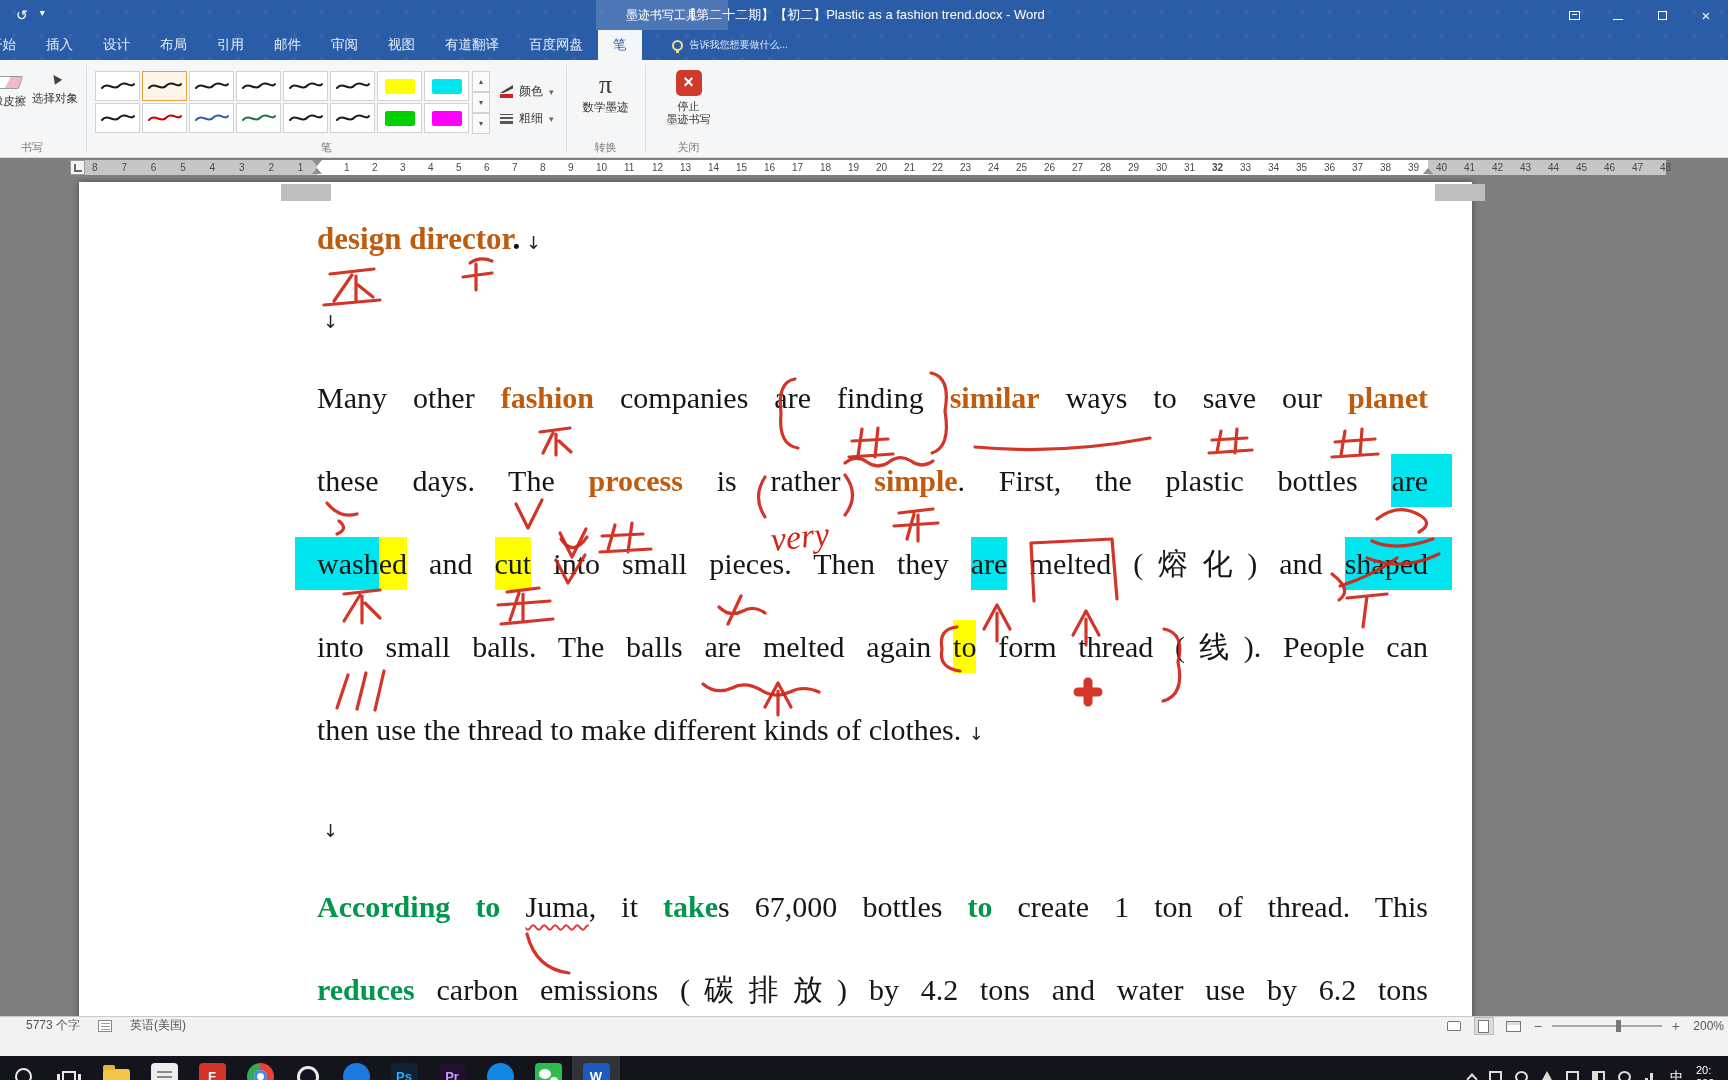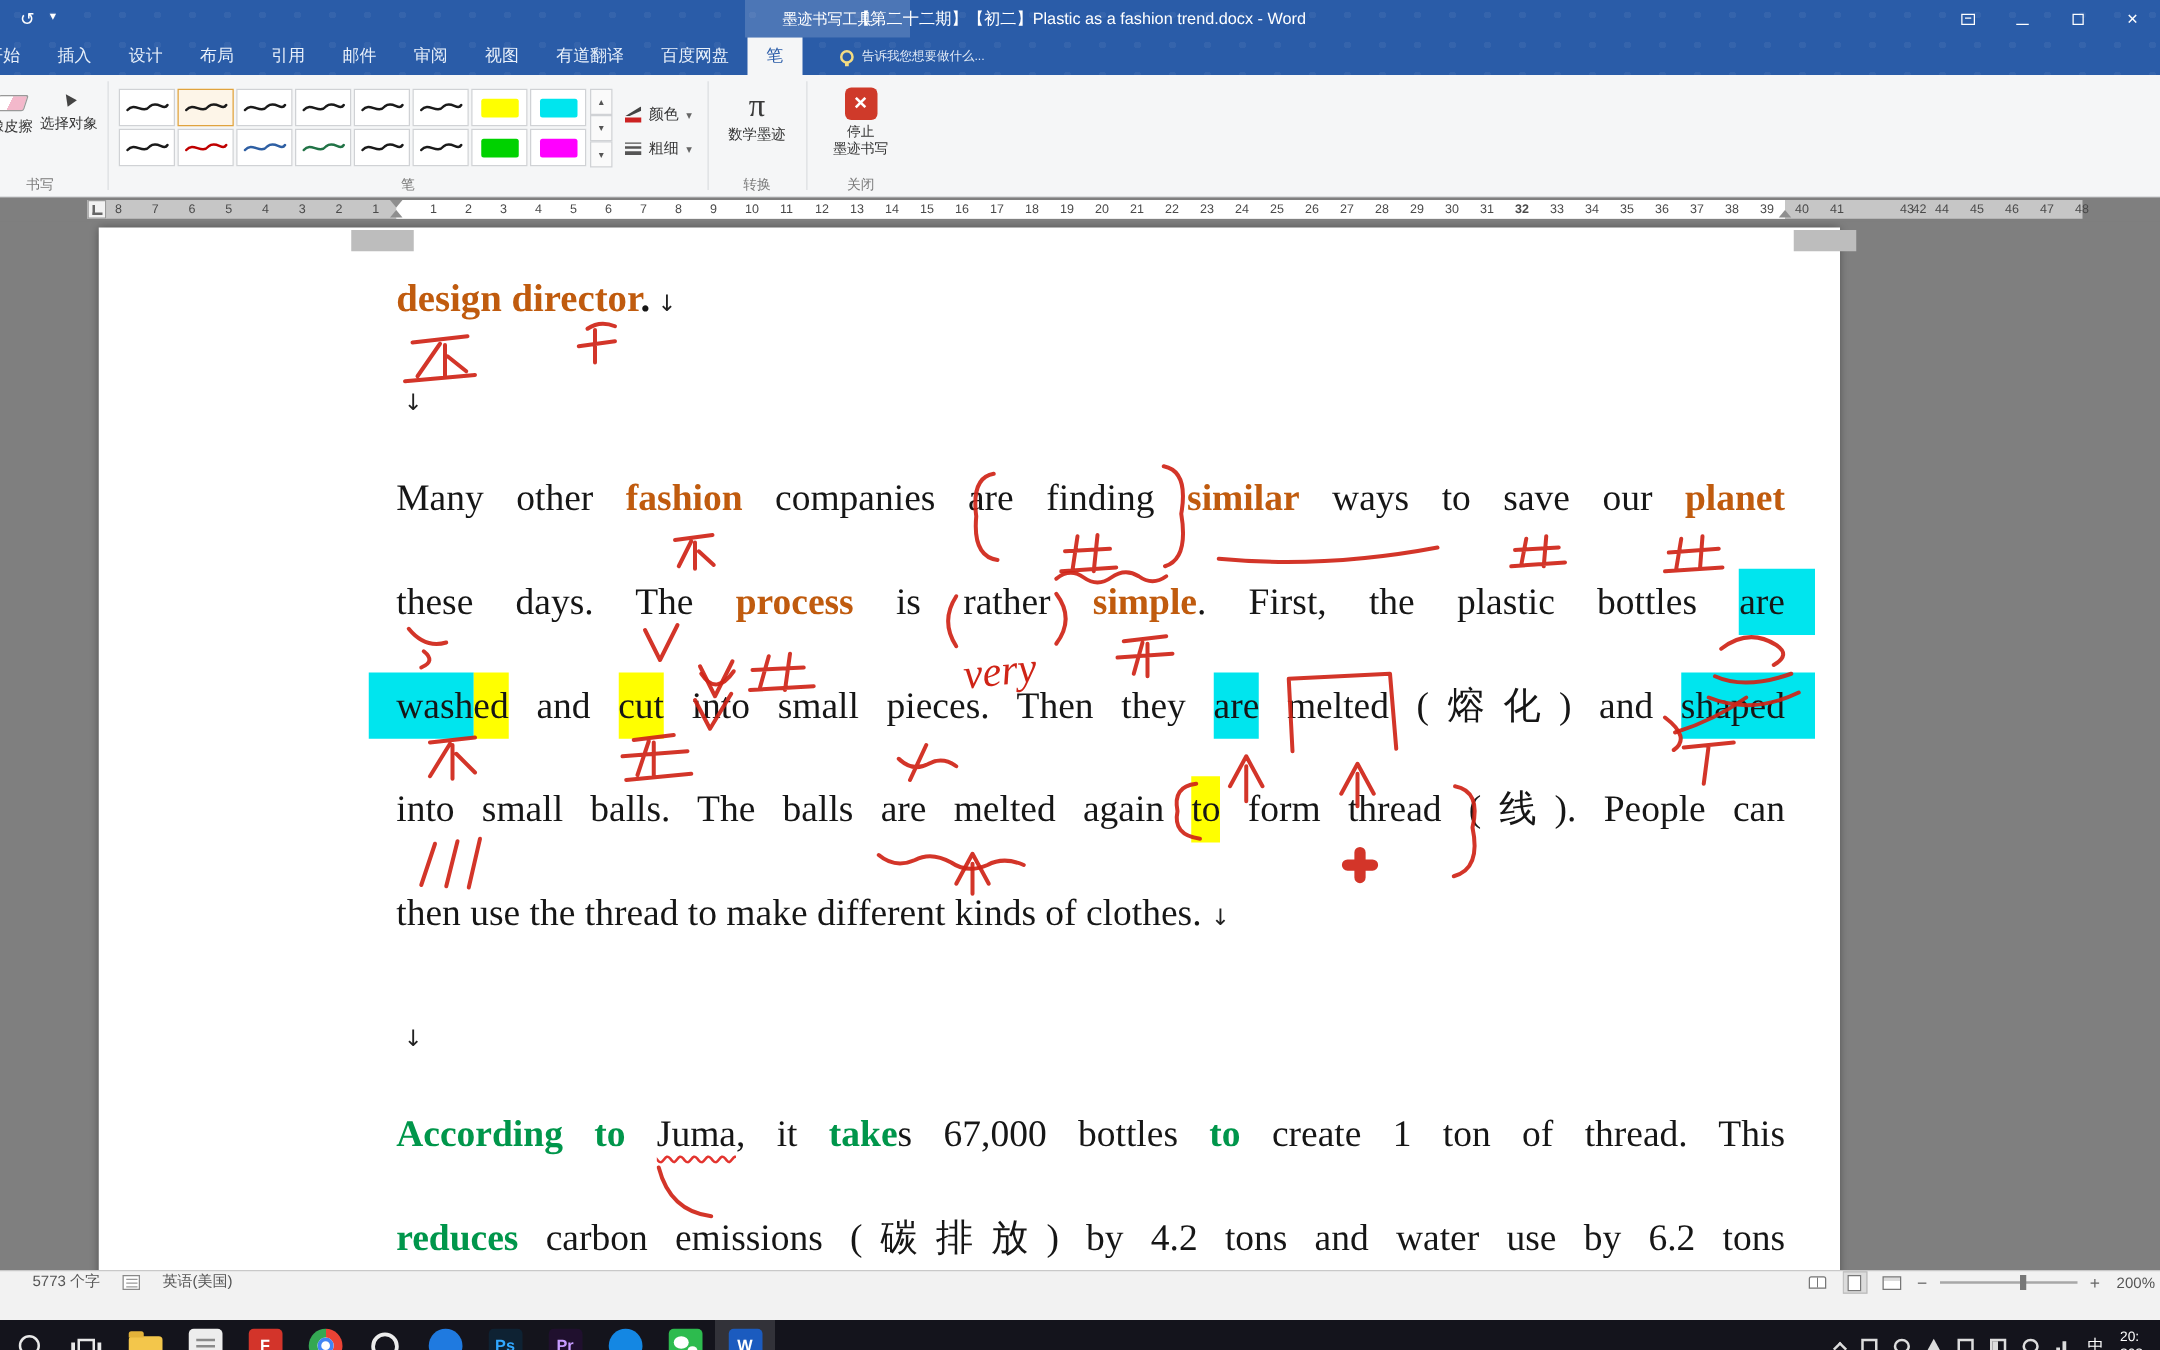--- a/index.html
+++ b/index.html
@@ -409,21 +409,21 @@
         <span class="rnum" style="left: 1212px; font-weight: bold;">32</span>
         <span class="rnum" style="left: 1240px;">33</span>
         <span class="rnum" style="left: 1268px;">34</span>
         <span class="rnum" style="left: 1296px;">35</span>
         <span class="rnum" style="left: 1324px;">36</span>
         <span class="rnum" style="left: 1352px;">37</span>
         <span class="rnum" style="left: 1380px;">38</span>
         <span class="rnum" style="left: 1408px;">39</span>
         <span class="rnum" style="left: 1436px;">40</span>
         <span class="rnum" style="left: 1464px;">41</span>
-        <span class="rnum" style="left: 1492px; margin-left: 38px;">42</span>
+        <span class="rnum" style="left: 1492px;">42</span>
         <span class="rnum" style="left: 1520px;">43</span>
         <span class="rnum" style="left: 1548px;">44</span>
         <span class="rnum" style="left: 1576px;">45</span>
         <span class="rnum" style="left: 1604px;">46</span>
         <span class="rnum" style="left: 1632px;">47</span>
         <span class="rnum" style="left: 1660px;">48</span>
       </div>
   </div>
 
   <div class="docarea">

